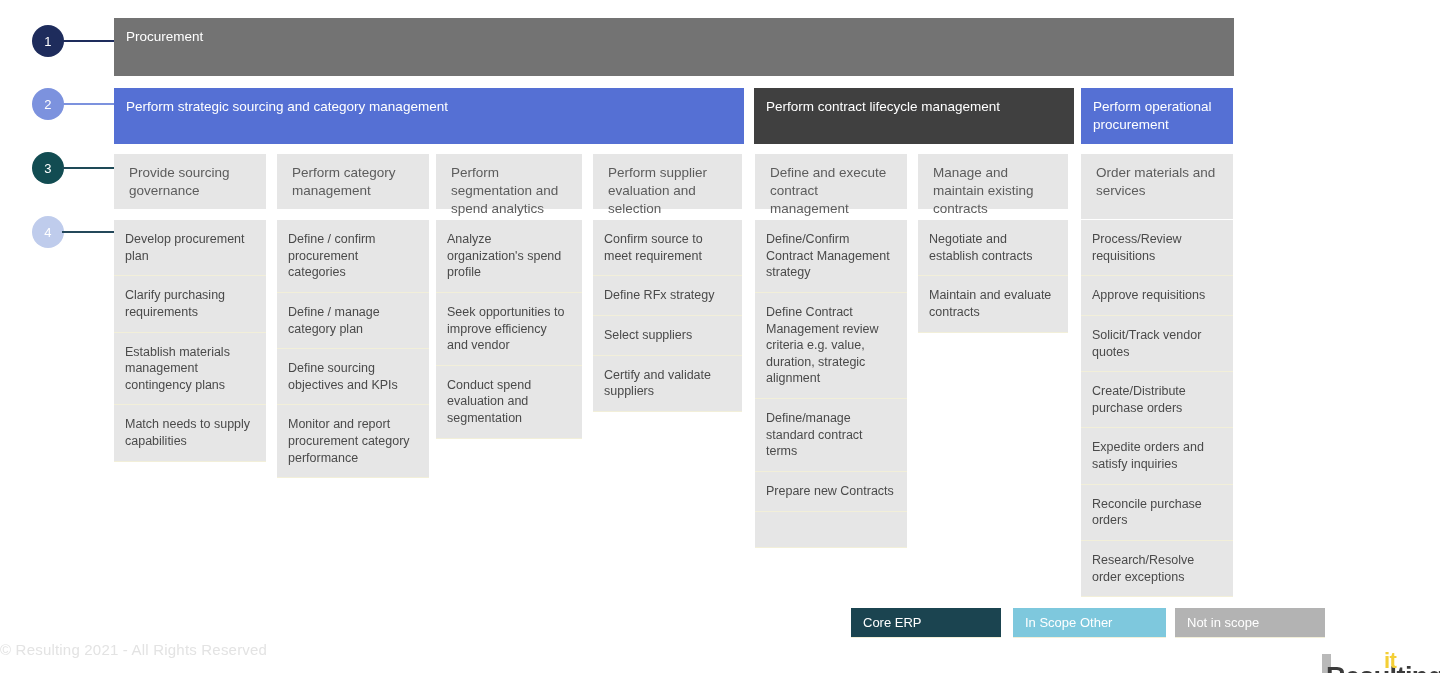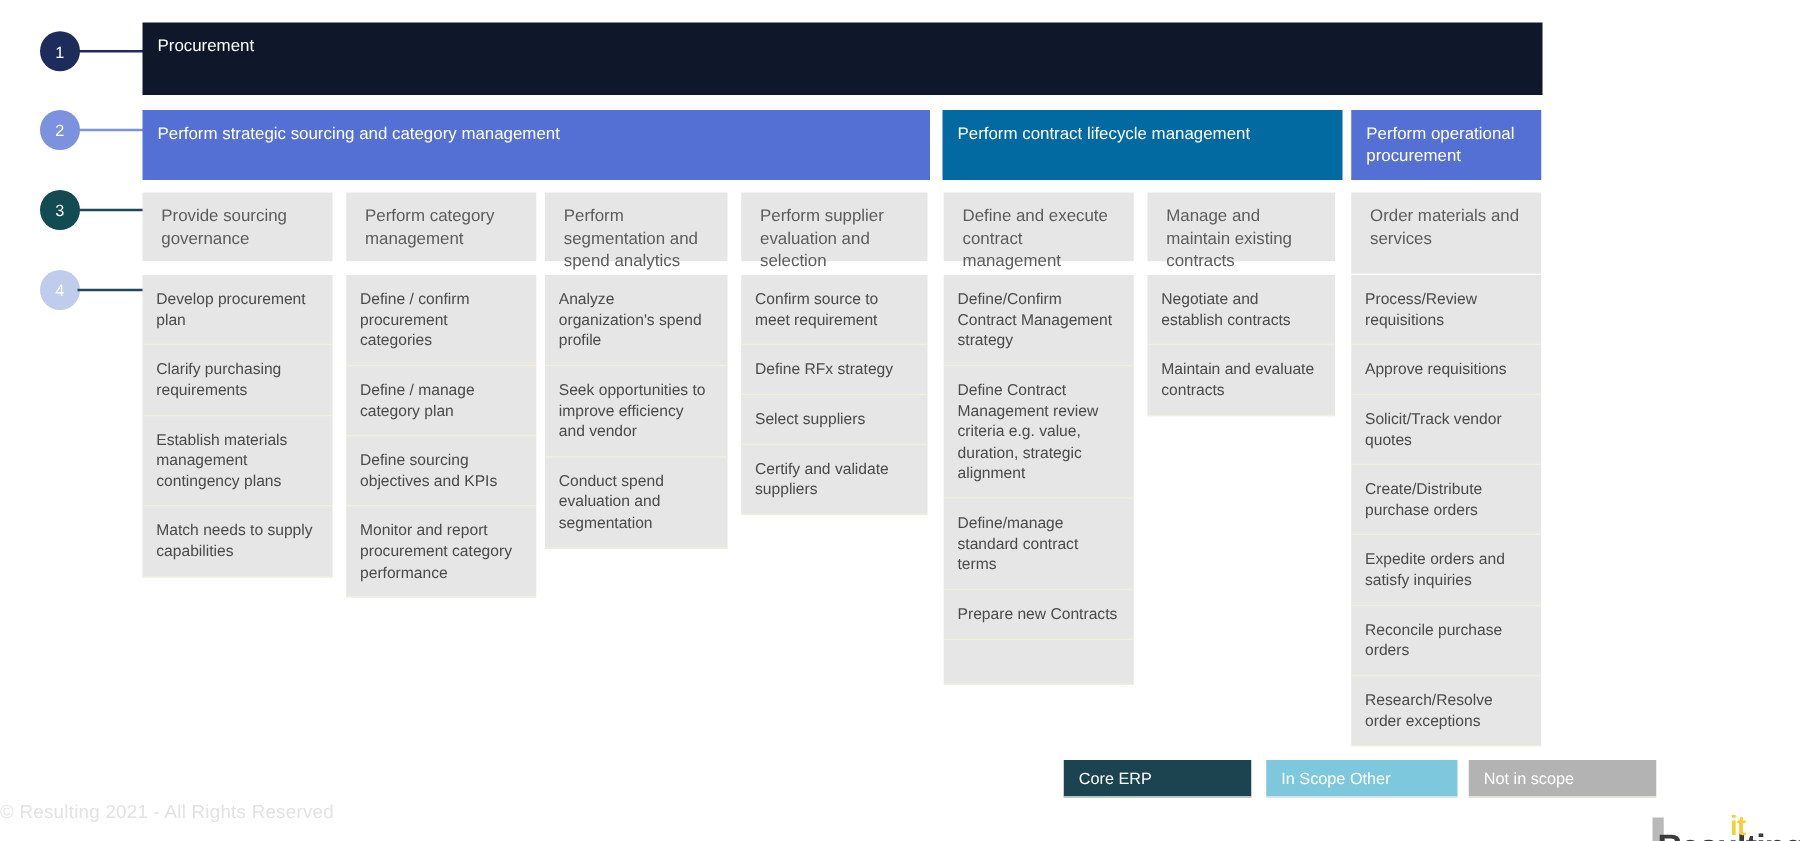--- a/index.html
+++ b/index.html
@@ -120,28 +120,28 @@
     <div class="circle" style="background: rgb(18, 76, 82);">3</div>
     <div class="stem" style="background: rgb(30, 74, 87);"></div>
     <div class="dot" style="background: rgb(30, 74, 87);"></div>
   </div>
   <div class="marker" id="marker-4" style="left:32px; top:216px;">
     <div class="circle" style="background: rgb(191, 204, 236);">4</div>
     <div class="stem" style="background: rgb(36, 72, 90);"></div>
     <div class="dot" style="background: rgb(36, 72, 90);"></div>
   </div>
 
-  <div class="bar l1" id="l1-bar" style="left: 114px; top: 18px; width: 1120px; height: 58px; background: #0f172a;">
+  <div class="bar l1" id="l1-bar" style="left: 114px; top: 18px; width: 1120px; height: 58px; background: #737373;">
     <span>Procurement</span>
   </div>
 
   <div class="bar l2" id="l2-bar-0" style="left: 114px; top: 88px; width: 630px; height: 56px; background: rgb(85, 112, 212);">
     <span>Perform strategic sourcing and category management</span>
   </div>
-  <div class="bar l2" id="l2-bar-1" style="left: 754px; top: 88px; width: 320px; height: 56px; background: #0369a1;">
+  <div class="bar l2" id="l2-bar-1" style="left: 754px; top: 88px; width: 320px; height: 56px; background: #404040;">
     <span>Perform contract lifecycle management</span>
   </div>
   <div class="bar l2" id="l2-bar-2" style="left: 1081px; top: 88px; width: 152px; height: 56px; background: rgb(85, 112, 212);">
     <span>Perform operational procurement</span>
   </div>
 
   <div class="l3" id="l3-0" style="left:114px; top:154px; width:152px; height:55px;">
     <span class="l3txt">Provide sourcing governance</span>
   </div>
   <div class="l3" id="l3-1" style="left:277px; top:154px; width:152px; height:55px;">

